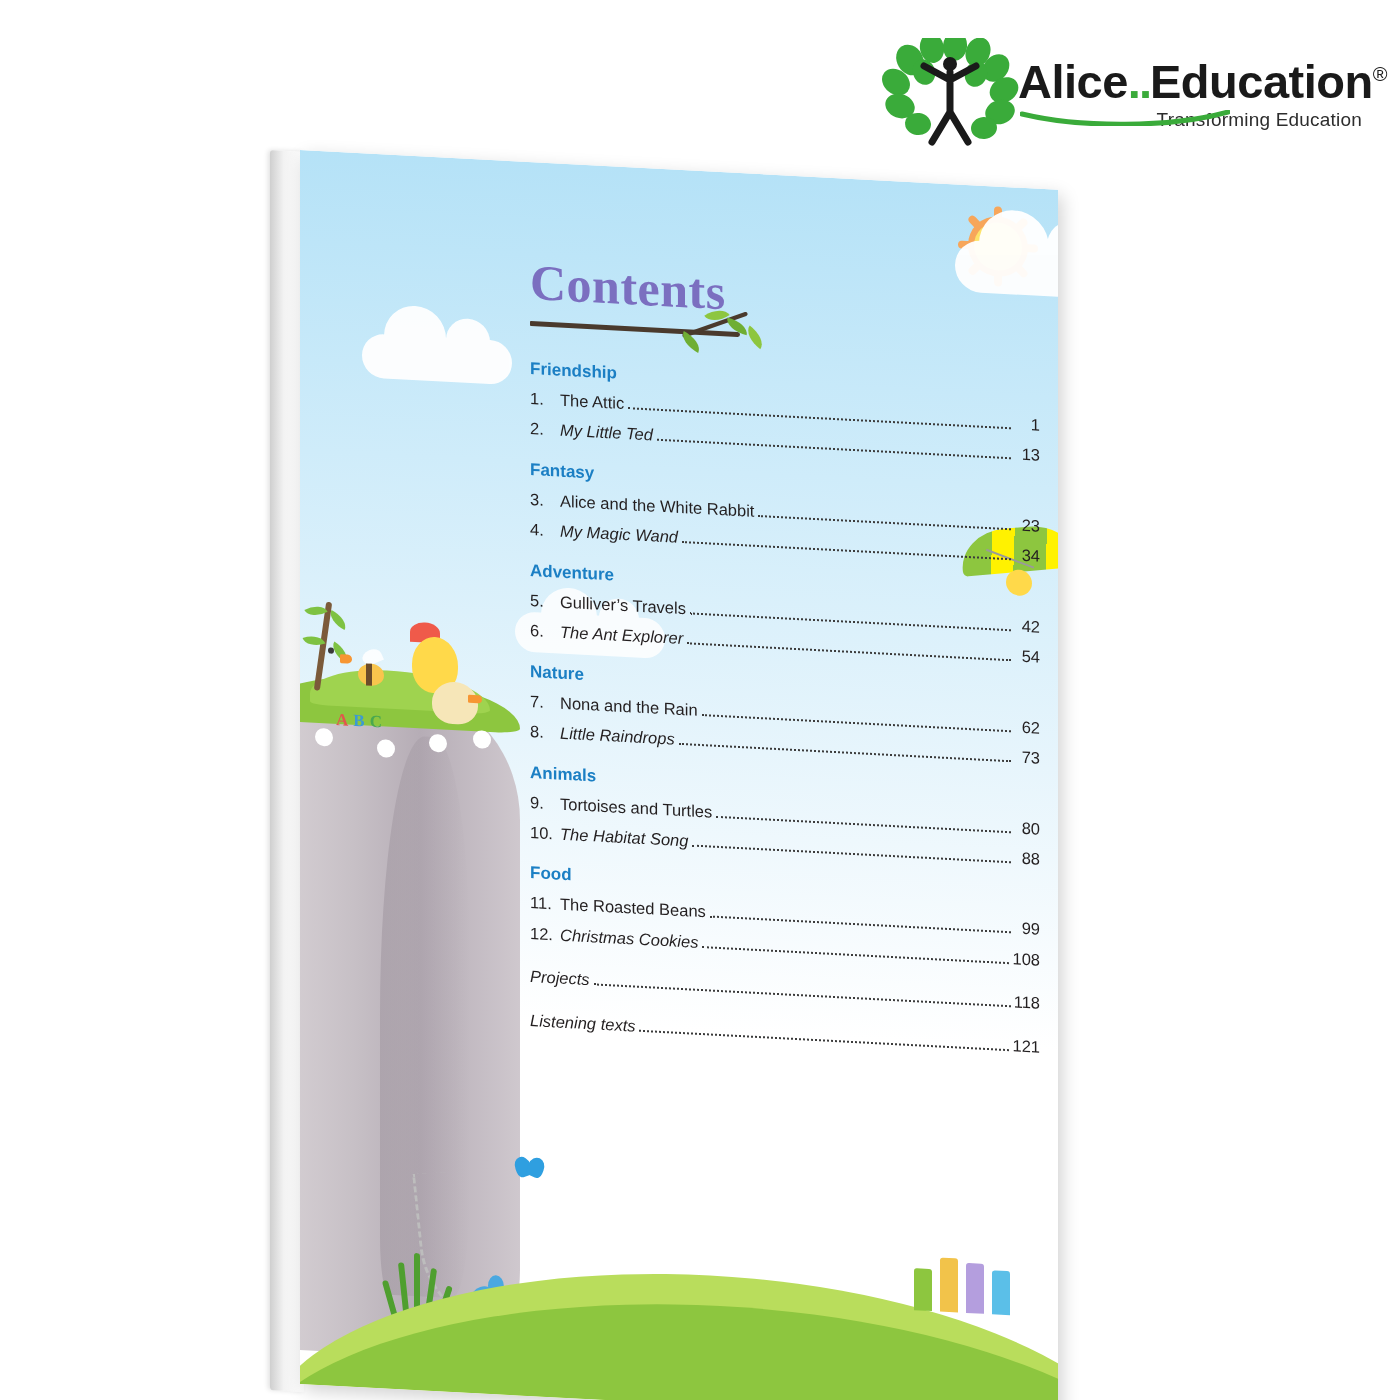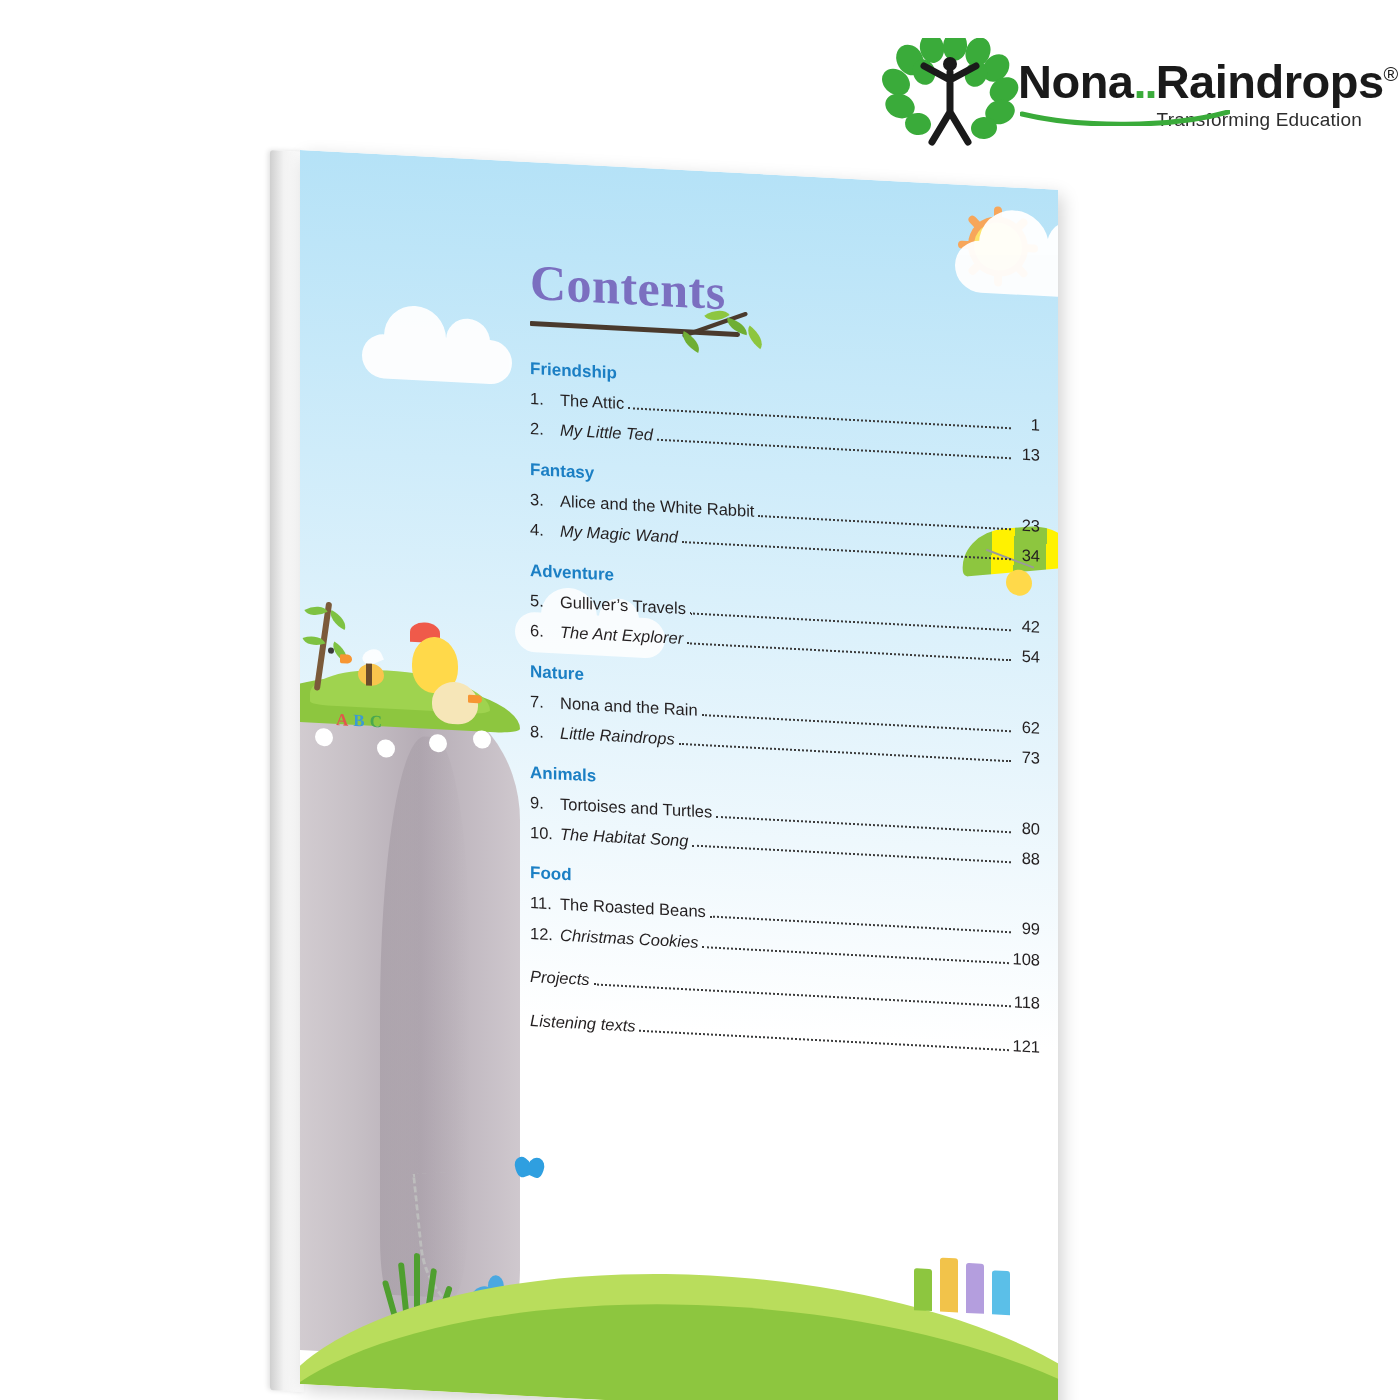--- a/index.html
+++ b/index.html
@@ -449,21 +449,21 @@
         <ellipse cx="96" cy="36" rx="11" ry="13" transform="rotate(20 96 36)"></ellipse>
       </g>
       <g fill="#1a1a1a">
         <circle cx="70" cy="26" r="7"></circle>
         <path d="M70 34 L70 74 M70 42 L44 28 M70 42 L96 28 M70 74 L52 104 M70 74 L88 104" stroke="#1a1a1a" stroke-width="7" stroke-linecap="round" fill="none"></path>
       </g>
     </svg>
   </div>
   <div class="logo-text">
     <div class="logo-title">
-      <span>Nona</span><span class="dots">..</span><span>Raindrops</span><span class="logo-reg">®</span>
+      <span>Alice</span><span class="dots">..</span><span>Education</span><span class="logo-reg">®</span>
     </div>
     <div class="logo-sub">Transforming Education</div>
   </div>
   <svg class="logo-swoosh" viewBox="0 0 210 16">
     <path d="M2 4 C 60 18, 150 18, 208 2" stroke="#3aab3a" stroke-width="5" fill="none" stroke-linecap="round"></path>
   </svg>
 </div>
 
 <div class="book">
   <div class="book-spine"></div>

